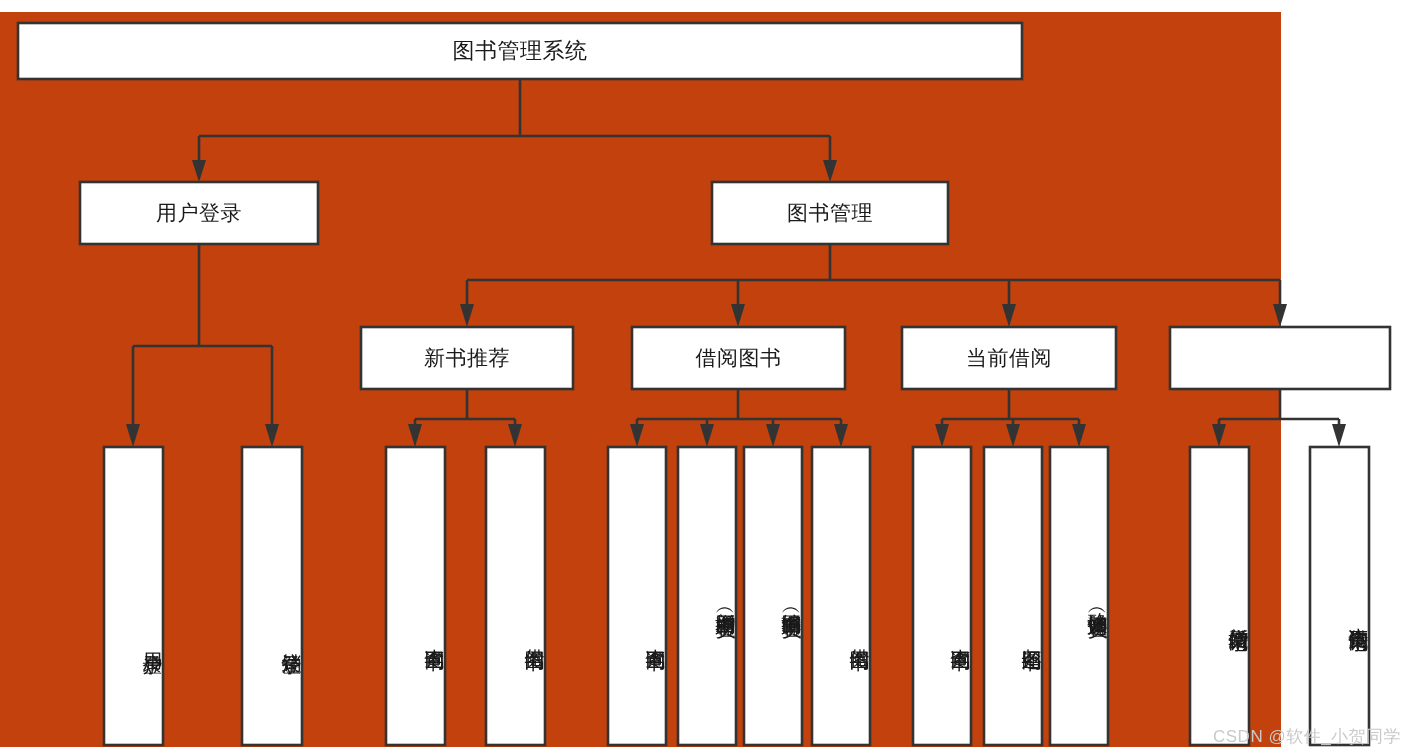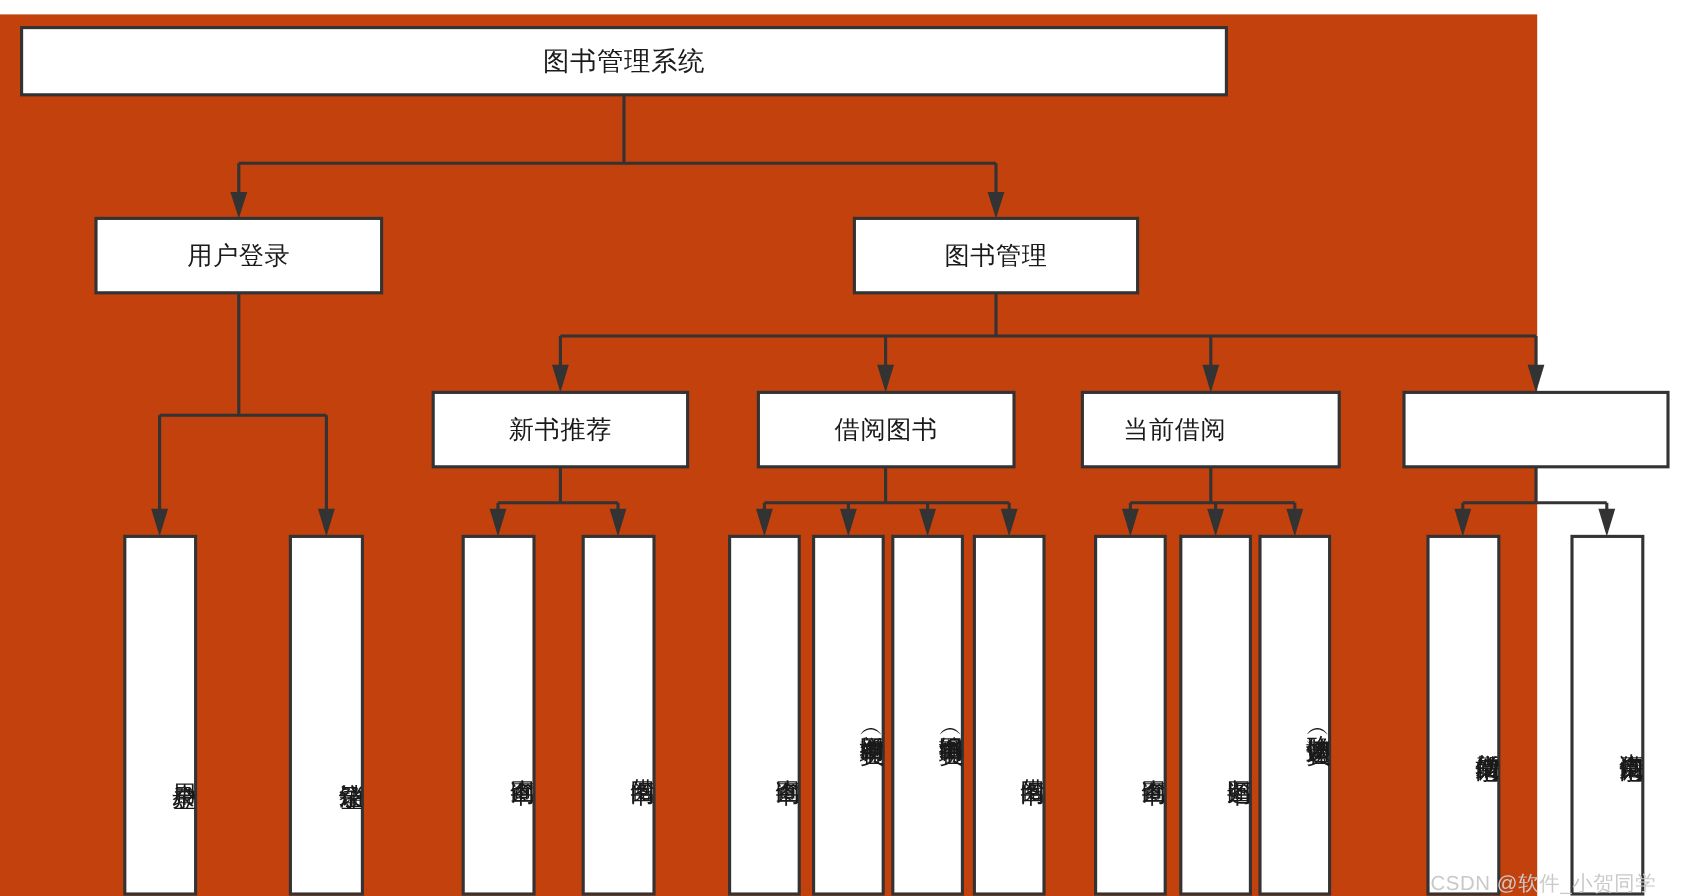--- a/index.html
+++ b/index.html
@@ -79,20 +79,21 @@
     pointer-events: none;
   }
   .watermark {
     position: absolute;
     color: #c9c9c9;
     font-size: 17px;
     font-family: "Liberation Sans", "DejaVu Sans", sans-serif;
     letter-spacing: 0.5px;
     white-space: nowrap;
     pointer-events: none;
+    padding-left: 21px;
   }
 </style>
 </head>
 <body>
 
 <div id="diagram-root">
 
   <svg id="flow" viewBox="0 0 1405 747">
 
     <rect class="node-box" x="18" y="11" width="1004" height="56"></rect>
@@ -194,21 +195,21 @@
 
   </svg>
 
   <div class="node-label root-label" style="left:18px; top:11px; width:1004px; height:56px;">图书管理系统</div>
 
   <div class="node-label" style="left:80px; top:170px; width:238px; height:62px;">用户登录</div>
   <div class="node-label" style="left:361px; top:315px; width:212px; height:62px;">新书推荐</div>
 
   <div class="node-label" style="left:712px; top:170px; width:236px; height:62px;">图书管理</div>
   <div class="node-label" style="left:632px; top:315px; width:213px; height:62px;">借阅图书</div>
-  <div class="node-label" style="left:872px; top:315px; width:214px; height:62px;">当前借阅</div>
+  <div class="node-label" style="left:902px; top:315px; width:214px; height:62px;">当前借阅</div>
 
   <div class="leaf-label" style="left:104px; top:527px; width:59px; height:200px;">用户登录</div>
   <div class="leaf-label" style="left:242px; top:527px; width:60px; height:200px;">注销登录</div>
   <div class="leaf-label" style="left:386px; top:518px; width:59px; height:210px;">查询图书</div>
   <div class="leaf-label" style="left:486px; top:518px; width:59px; height:210px;">借阅图书</div>
   <div class="leaf-label" style="left:608px; top:518px; width:58px; height:210px;">查询图书</div>
   <div class="leaf-label" style="left:678px; top:444px; width:58px; height:290px;">新增图书（管理员）</div>
   <div class="leaf-label" style="left:744px; top:444px; width:58px; height:290px;">编辑图书（管理员）</div>
   <div class="leaf-label" style="left:812px; top:518px; width:58px; height:210px;">借阅图书</div>
   <div class="leaf-label" style="left:913px; top:518px; width:58px; height:210px;">查询图书</div>

